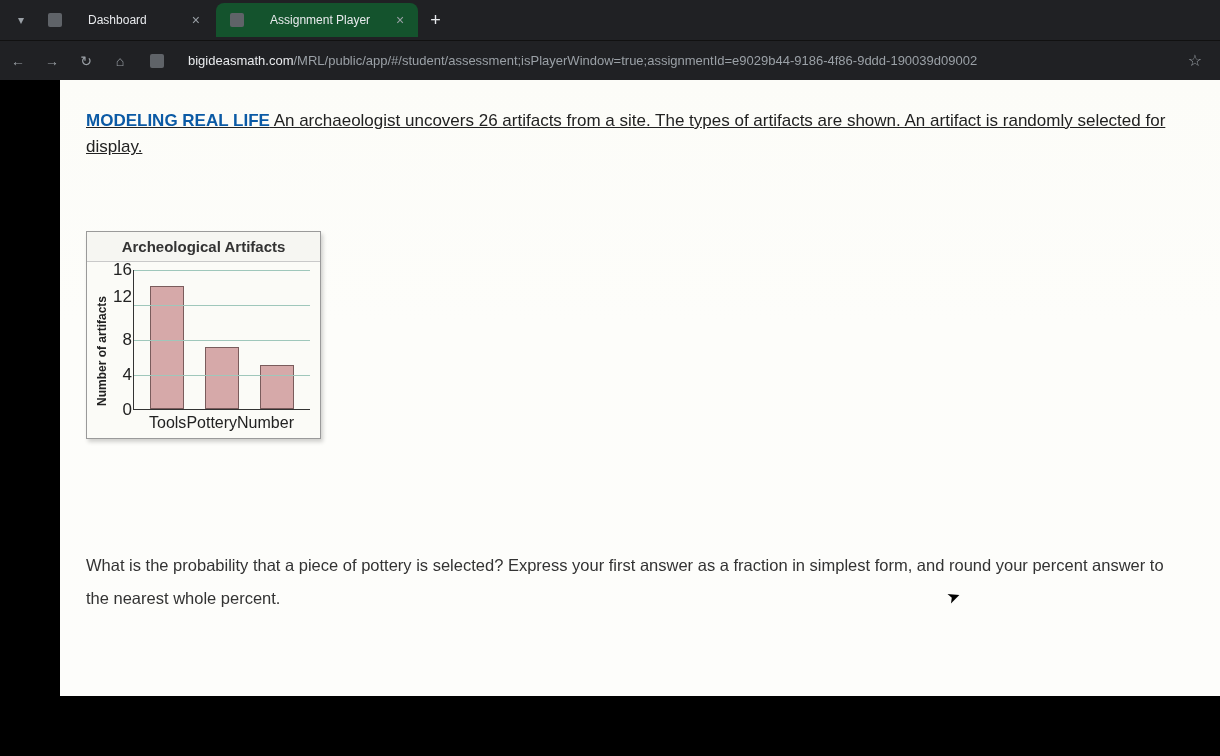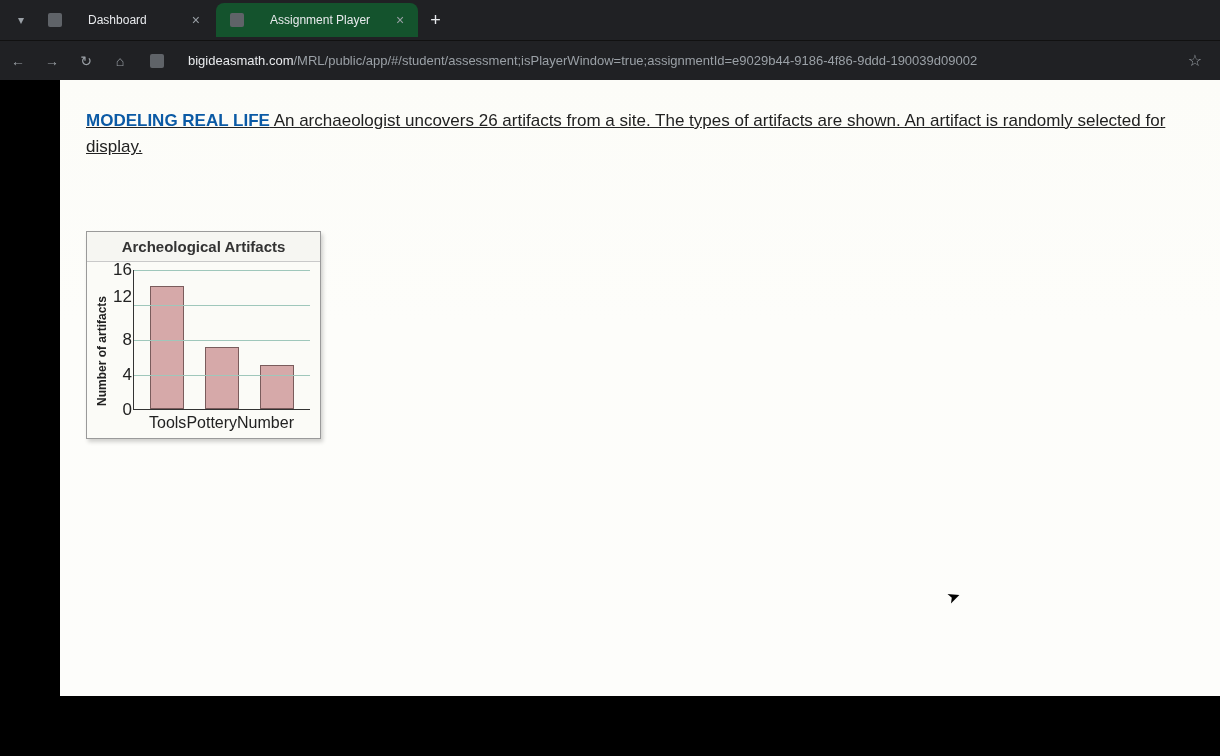--- a/index.html
+++ b/index.html
@@ -280,16 +280,17 @@
           </div>
         <div class="x-labels" id="xlabels">
             <span>Tools</span>
             <span>Pottery</span>
             <span>Number</span>
           </div>
       </div>
     </div>
   </div>
 
+  <p class="question">What is the probability that a piece of pottery is selected? Express your first answer as a fraction in simplest form, and round your percent answer to the nearest whole percent.</p>
 
 
   <span class="cursor-arrow">➤</span>
 </div>
 
 </body></html>

